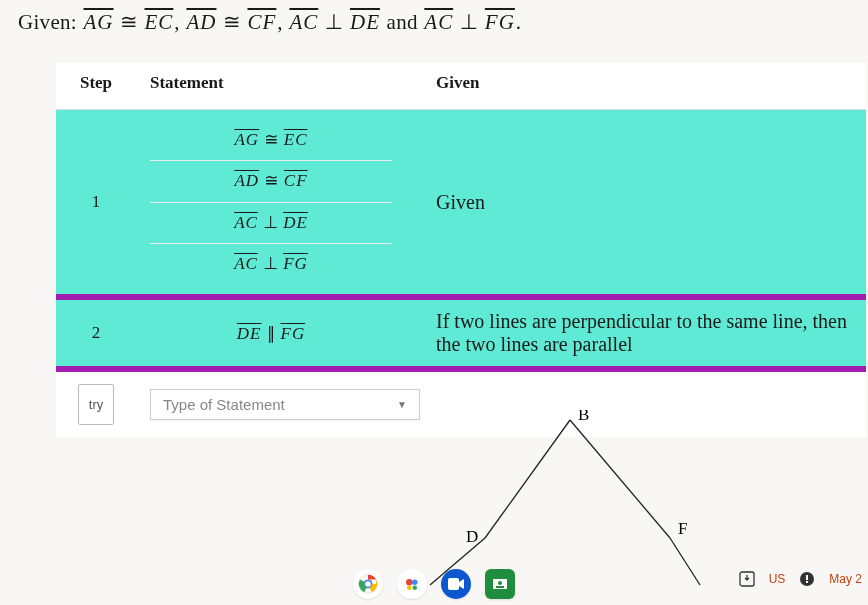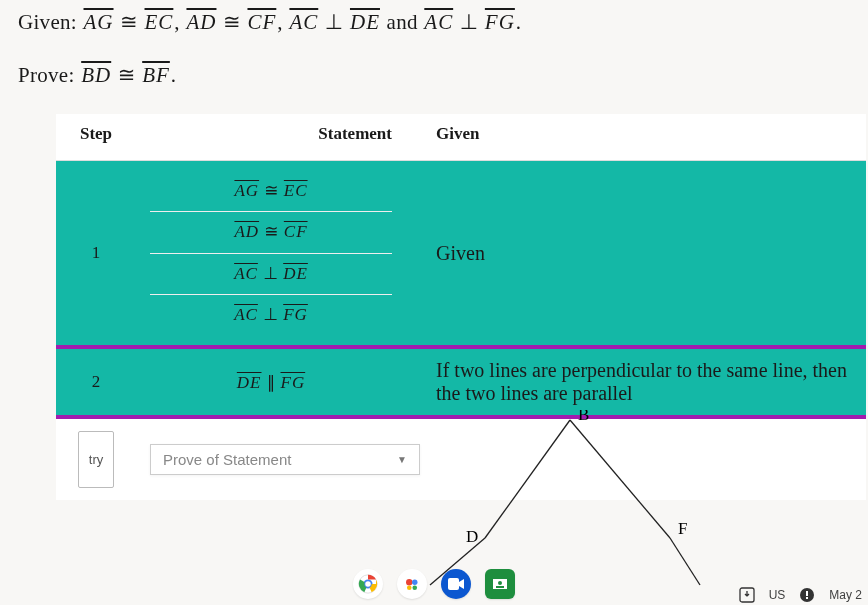--- a/index.html
+++ b/index.html
@@ -35,40 +35,40 @@
     }
     .proof-table th {
       text-align: left;
       font-weight: bold;
       font-size: 17px;
       padding: 10px 14px 16px 14px;
       background: #fff;
       border-bottom: 1px solid #ddd;
     }
     .proof-table th.step-col { width: 80px; text-align: center; }
-    .proof-table th.statement-col { width: 270px; text-align: right; }
+    .proof-table th.statement-col { width: 270px; text-align: left; }
     .proof-table th.reason-col { text-align: left; padding-left: 30px; }
     .proof-table td {
       padding: 10px 14px;
       font-size: 17px;
       vertical-align: middle;
-      background: #14b8a6;
-      border-bottom: 4px solid #a21caf;
+      background: #5eead4;
+      border-bottom: 6px solid #a21caf;
     }
     .proof-table td.step-cell { text-align: center; font-weight: normal; }
     .proof-table td.statement-cell { text-align: center; }
     .proof-table td.reason-cell { padding-left: 30px; font-size: 20px; }
     .stmt-row { line-height: 1.9; }
     .stmt-line { display: block; border-bottom: 1px solid #eee; padding: 4px 0; }
     .stmt-line:last-child { border-bottom: none; }
     .try-row td { background: #fff; border-bottom: none; padding: 12px 14px; }
     .try-btn {
       display: inline-block;
       border: 1px solid #bbb;
-      padding: 20px 10px;
+      padding: 12px 10px;
       font-size: 13px;
       font-family: Arial, sans-serif;
       background: #fff;
       border-radius: 2px;
       color: #555;
     }
     .type-select {
       display: inline-flex;
       align-items: center;
       justify-content: space-between;
@@ -104,47 +104,43 @@
       width: 30px; height: 30px;
       border-radius: 50%;
       display: flex; align-items: center; justify-content: center;
       font-family: Arial, sans-serif;
       font-size: 15px;
       box-shadow: 0 1px 2px rgba(0,0,0,0.1);
     }
     .tray {
       position: absolute;
       right: 6px;
-      bottom: 2px;
+      bottom: 18px;
       display: flex;
       align-items: center;
       gap: 14px;
       font-family: Arial, sans-serif;
       font-size: 12px;
-      color: #404040;
+      color: #c2410c;
     }
     .tray-icon { width: 16px; height: 16px; }
   </style>
 </head>
 <body>
 
 <div class="content">
   <div class="given-line">
     <span>Given: </span>
     <span class="overline">AG</span><span> ≅ </span><span class="overline">EC</span><span>, </span>
     <span class="overline">AD</span><span> ≅ </span><span class="overline">CF</span><span>, </span>
     <span class="overline">AC</span><span> ⊥ </span><span class="overline">DE</span>
     <span> and </span>
     <span class="overline">AC</span><span> ⊥ </span><span class="overline">FG</span><span>.</span>
   </div>
 
-  <div class="prove-line">
-    <span>Prove: </span>
-    <span class="overline">BD</span><span> ≅ </span><span class="overline">BF</span><span>.</span>
-  </div>
 
   <table class="proof-table">
     <thead>
       <tr>
         <th class="step-col">Step</th>
         <th class="statement-col">Statement</th>
         <th class="reason-col">Given</th>
       </tr>
     </thead>
     <tbody>
@@ -166,21 +162,21 @@
           <span class="overline">DE</span><span> ∥ </span><span class="overline">FG</span>
         </td>
         <td class="reason-cell">If two lines are perpendicular to the same line, then the two lines are parallel</td>
       </tr>
       <tr class="try-row">
         <td class="step-cell">
           <span class="try-btn">try</span>
         </td>
         <td colspan="2">
           <div class="type-select">
-            <span>Prove of Statement</span>
+            <span>Type of Statement</span>
             <span class="chevron">▼</span>
           </div>
         </td>
       </tr>
     </tbody>
   </table>
 </div>
 
 <svg class="figure" viewBox="0 0 400 180">
   <g stroke="#222" stroke-width="1.3" fill="none">

